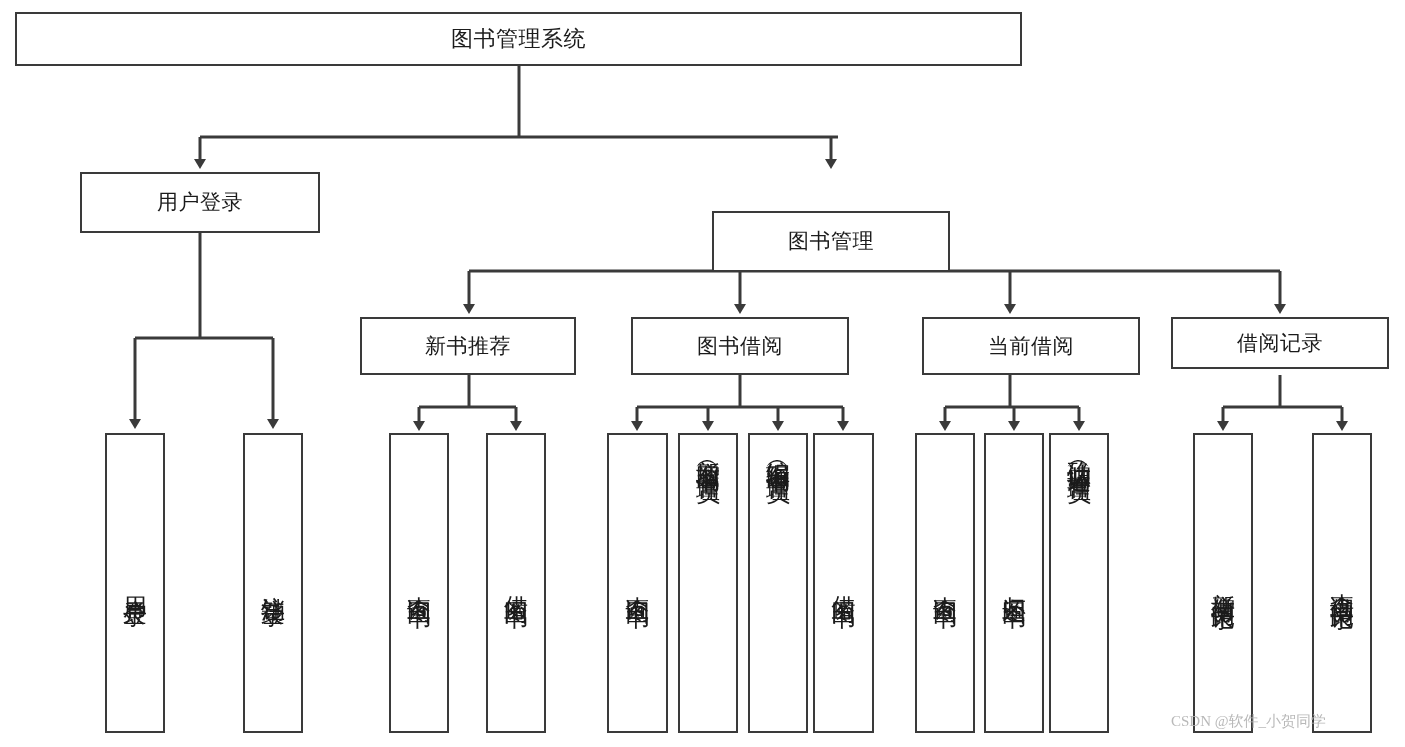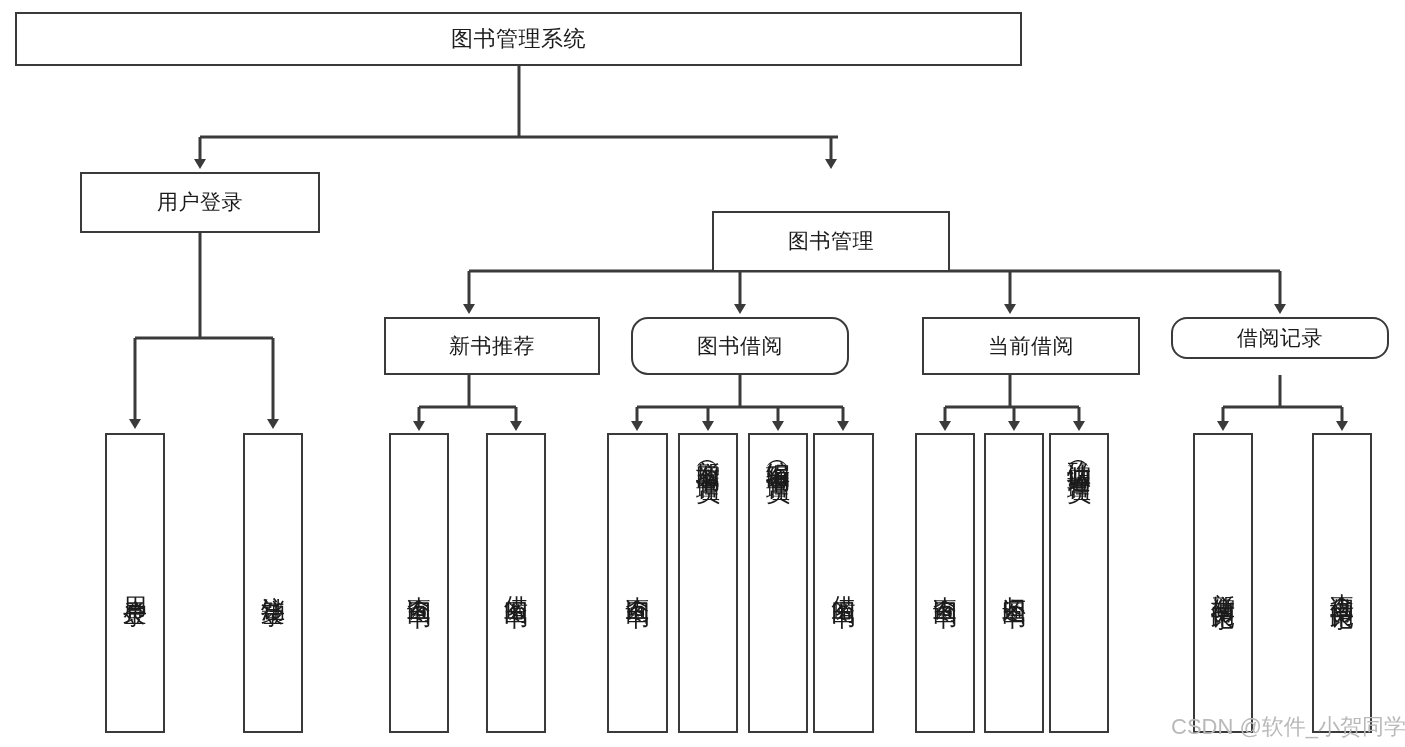--- a/index.html
+++ b/index.html
@@ -66,25 +66,25 @@
   }
   
   .node.v.mid {
     align-items: center;
     padding-top: 0;
   }
   #watermark {
     position: absolute;
     left: 1171px;
     top: 712px;
-    font-size: 22px;
+    font-size: 15px;
     color: #b9b9b9;
     white-space: nowrap;
     z-index: 5;
-    font-family: Liberation Sans, sans-serif;
+    font-family: Liberation Serif, serif;
   }
 </style>
 </head>
 <body>
 
 <div id="canvas">
 
   <svg id="connectors" viewBox="0 0 1405 747" xmlns="http://www.w3.org/2000/svg">
     <defs>
       <marker id="arrow" markerWidth="10" markerHeight="12" refX="1" refY="6" orient="auto" markerUnits="userSpaceOnUse">
@@ -141,33 +141,33 @@
   </div>
 
   <div class="node h" style="left:80px; top:172px; width:240px; height:61px;">
     <span class="node-label">用户登录</span>
   </div>
 
   <div class="node h" style="left:712px; top:172px; width:238px; height:61px;margin-top:39px;">
     <span class="node-label">图书管理</span>
   </div>
 
-  <div class="node h" style="left:360px; top:317px; width:216px; height:58px;margin-left:24px;">
+  <div class="node h" style="left:360px; top:317px; width:216px; height:58px;">
     <span class="node-label">新书推荐</span>
   </div>
 
-  <div class="node h" style="left:631px; top:317px; width:218px; height:58px;border-radius:17px;">
+  <div class="node h" style="left:631px; top:317px; width:218px; height:58px;">
     <span class="node-label">图书借阅</span>
   </div>
 
   <div class="node h" style="left:902px; top:317px; width:218px; height:58px;margin-left:20px;">
     <span class="node-label">当前借阅</span>
   </div>
 
-  <div class="node h" style="left:1171px; top:317px; width:218px; height:42px;border-radius:16px;">
+  <div class="node h" style="left:1171px; top:317px; width:218px; height:52px;">
     <span class="node-label">借阅记录</span>
   </div>
 
   <div class="node v mid" style="left:105px; top:433px; width:60px; height:300px;">
     <span class="node-label">用户登录</span>
   </div>
 
   <div class="node v mid" style="left:243px; top:433px; width:60px; height:300px;">
     <span class="node-label">注销登录</span>
   </div>

